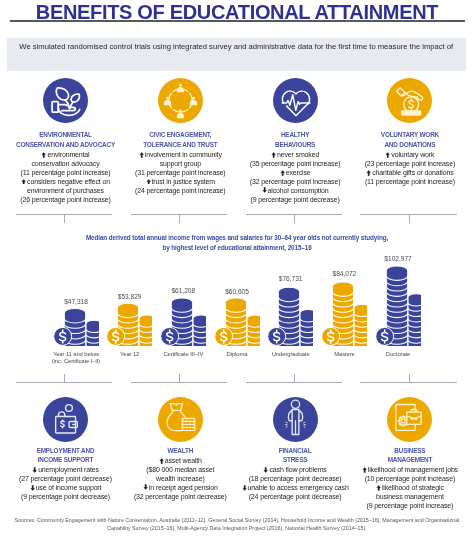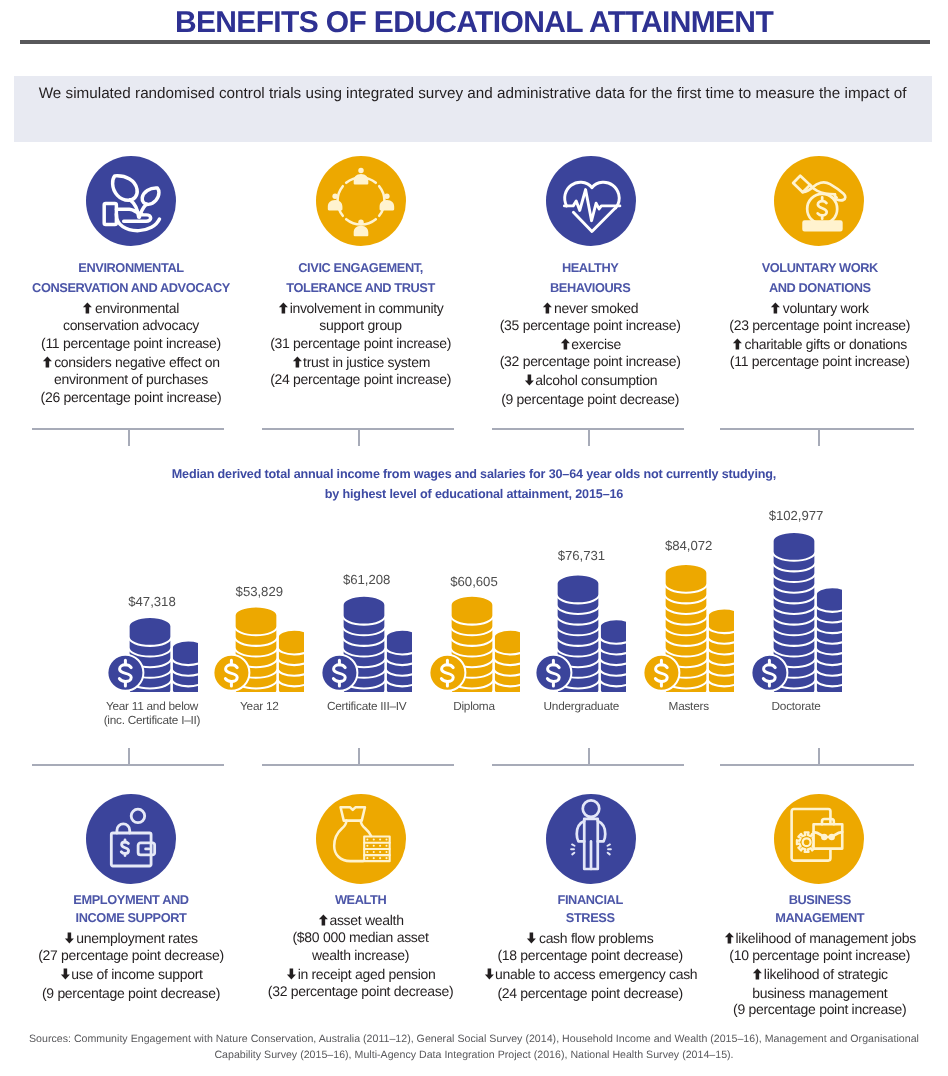--- a/index.html
+++ b/index.html
@@ -2,21 +2,21 @@
 <html><head>
 <meta charset="utf-8">
 <style>
   html,body{margin:0;padding:0;}
   body{width:474px;height:538px;background:#fff;overflow:hidden;
        font-family:"Liberation Sans",sans-serif;
        -webkit-font-smoothing:antialiased;}
   #page{position:relative;width:474px;height:538px;}
 
   .title{position:absolute;left:0;top:5.2px;width:474px;text-align:center;color:#2e3192;
-         font-weight:bold;font-size:15px;letter-spacing:-0.32px;line-height:14.3px;}
+         font-weight:bold;font-size:20px;letter-spacing:-0.32px;line-height:14.3px;}
   .rule{position:absolute;left:10px;top:20.2px;width:455px;height:1.4px;background:#58585b;}
   .lede{position:absolute;left:6.6px;top:37.6px;width:459.4px;height:33px;background:#e8eaf2;}
   .lede p{margin:0;padding-top:4.4px;text-align:center;font-size:7.63px;line-height:9.4px;
           color:#231f20;letter-spacing:0px;}
 
   .card{position:absolute;width:118px;}
   .circle{position:absolute;left:50%;margin-left:-22.5px;top:0;width:45px;height:45px;border-radius:50%;}
   .circle svg{display:block;width:45px;height:45px;}
   .cap{position:absolute;left:0;width:118px;text-align:center;font-weight:bold;
        font-size:6.4px;line-height:9.2px;color:#4c56a8;letter-spacing:-0.2px;}

